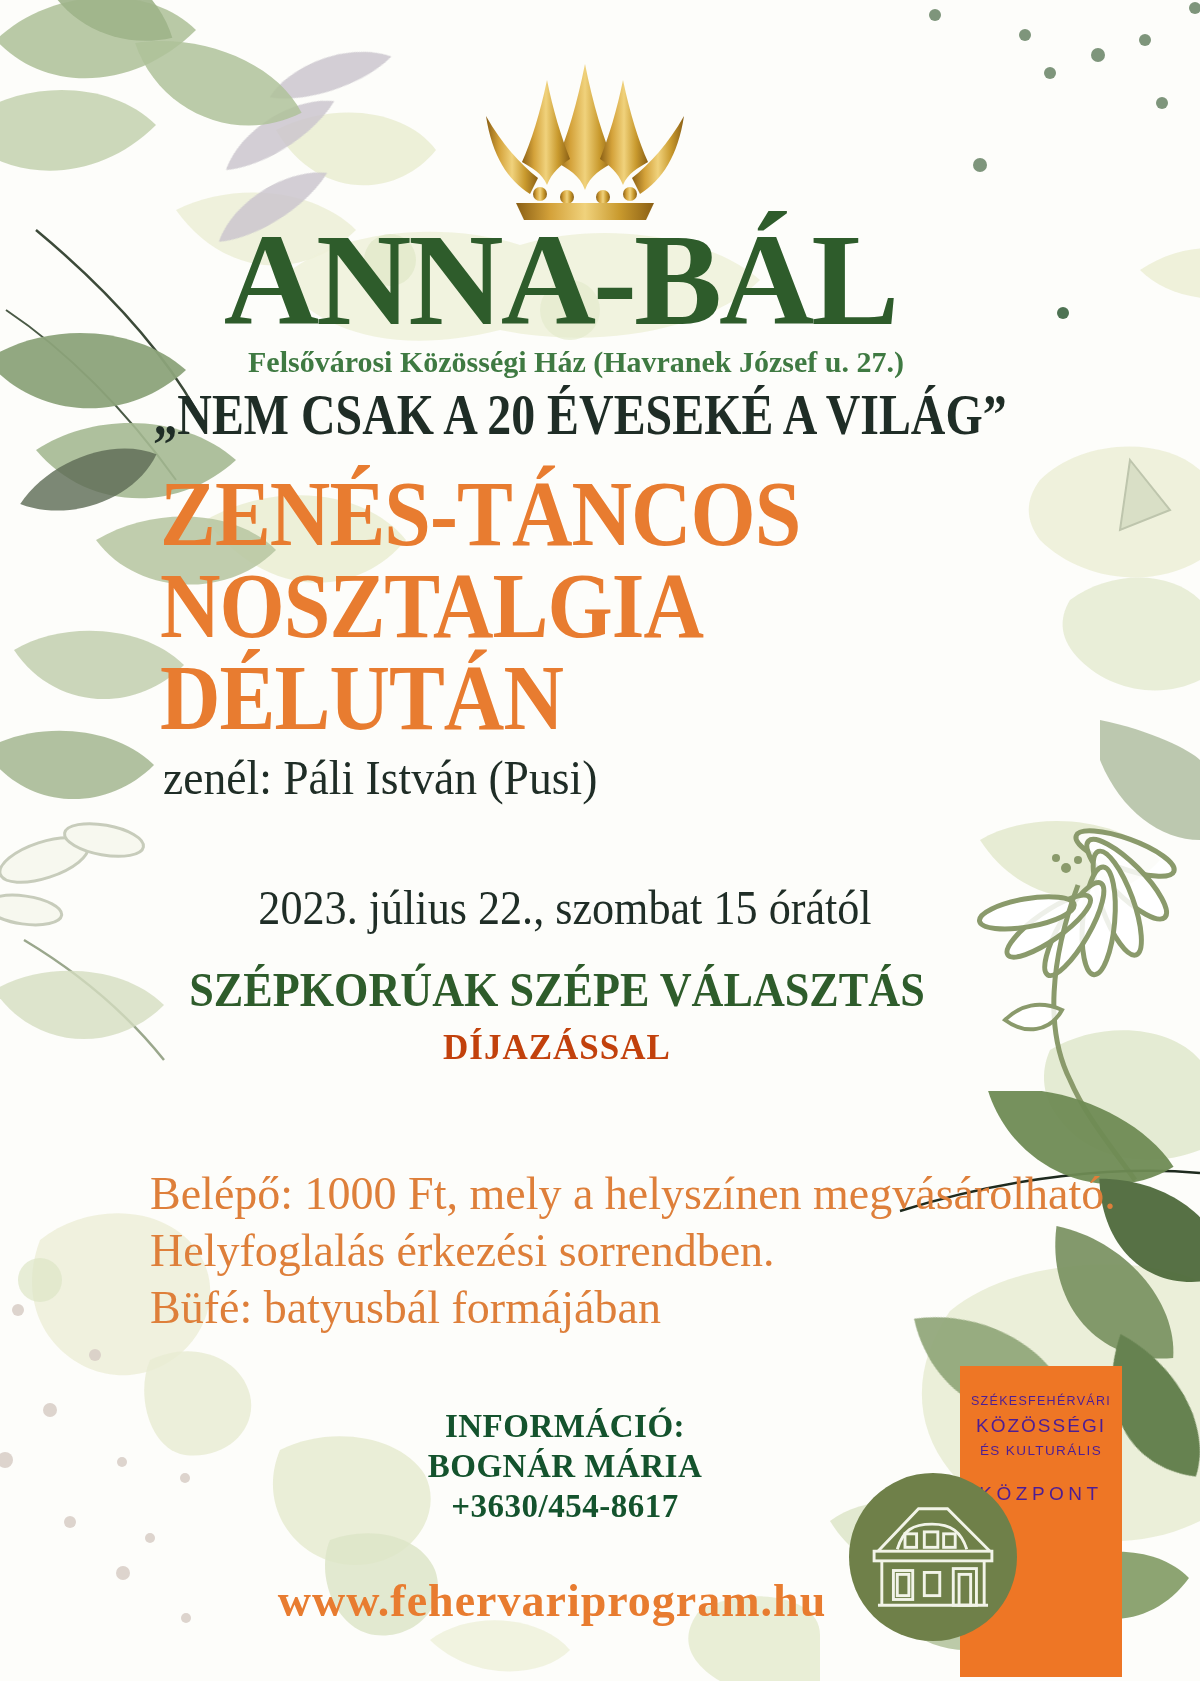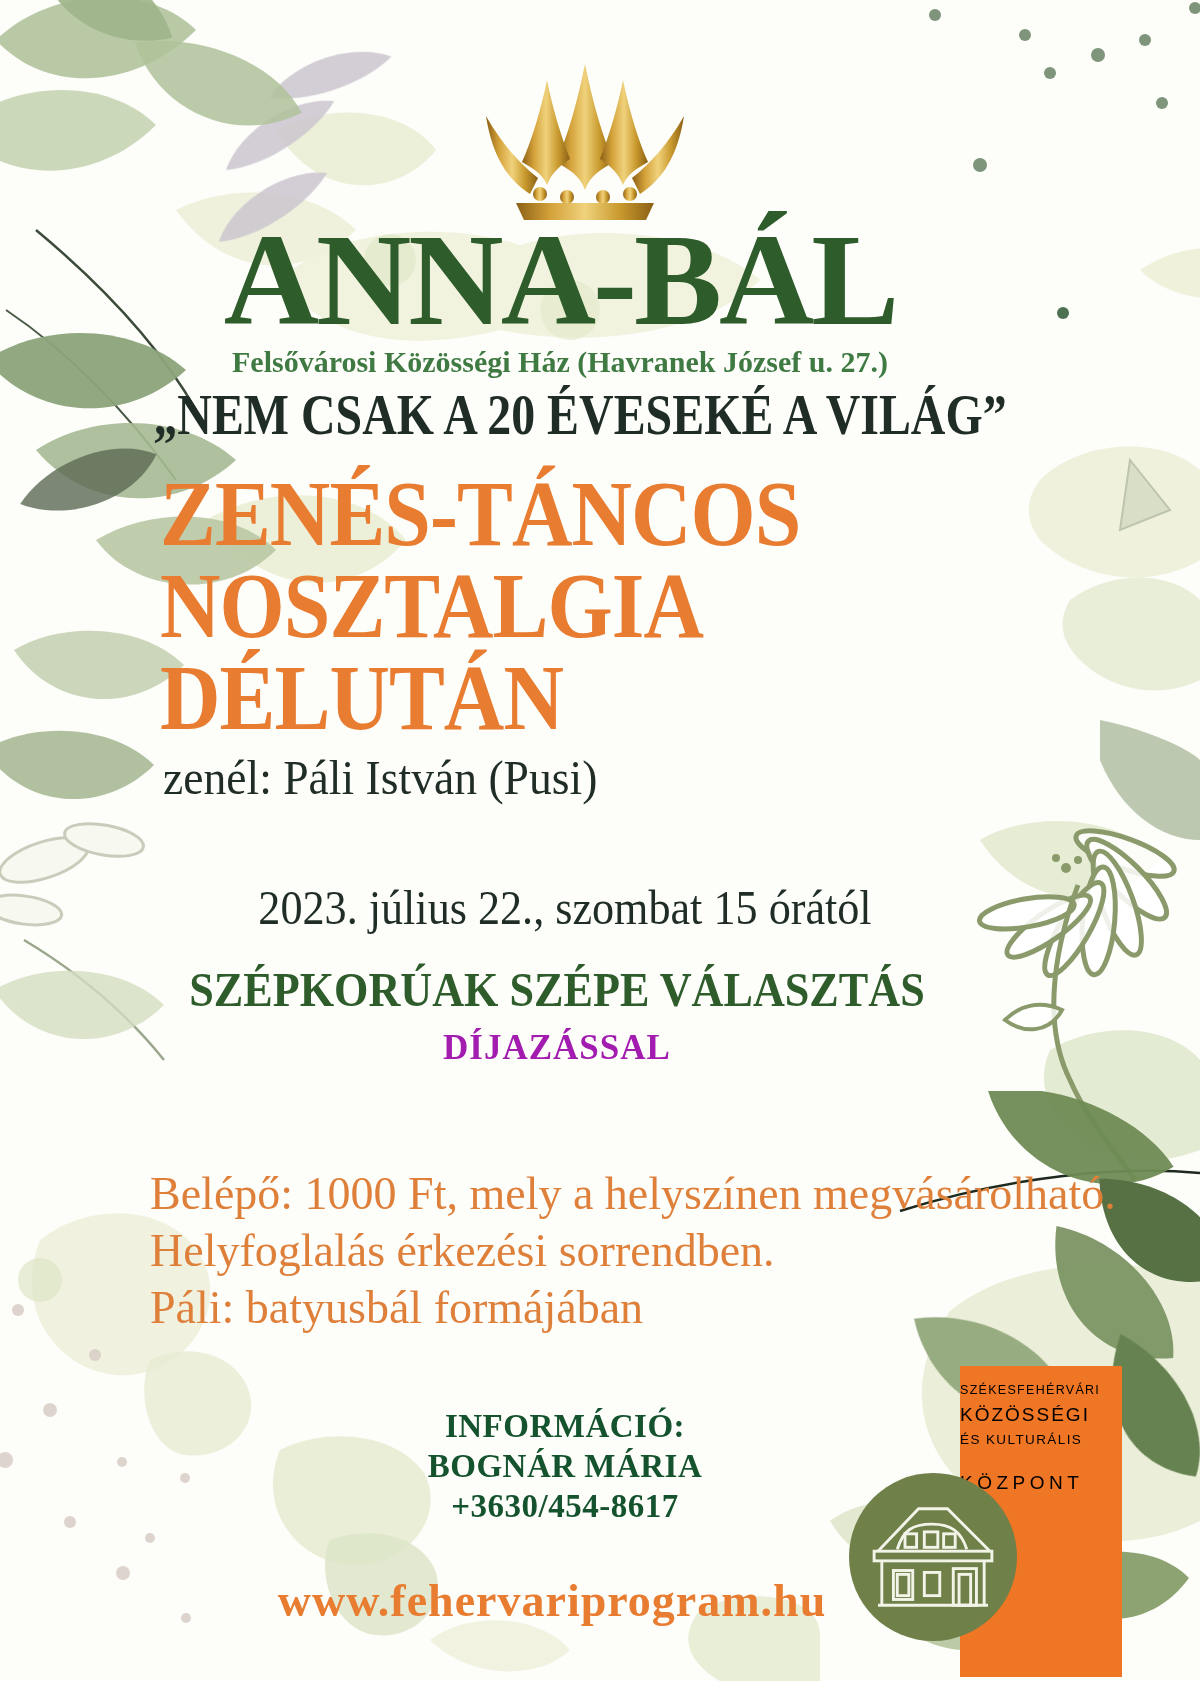--- a/index.html
+++ b/index.html
@@ -10,21 +10,21 @@
   }
   .abs{position:absolute;}
   
   .title{
     left:0;top:206px;width:1104px;text-align:center;
     font-size:132px;font-weight:700;letter-spacing:-3px;line-height:1;
     color:#2e5c2b;z-index:4;
   }
   .venue{
     left:0;top:345px;width:1120px;text-align:center;
-    font-size:30px;font-weight:700;color:#3f7a42;z-index:4;
+    font-size:30px;font-weight:700;color:#3f7a42;z-index:4;padding-left:16px;
   }
   .quote{
     left:0;top:382px;width:1160px;text-align:center;
     font-size:57px;font-weight:700;color:#1f2d26;
     transform:scaleX(0.84);transform-origin:50% 50%;
     white-space:nowrap;z-index:4;
   }
   .headline{
     left:160px;top:468px;z-index:4;
     font-size:93px;font-weight:700;line-height:92px;letter-spacing:-1px;
@@ -39,39 +39,39 @@
     font-size:48px;color:#1f2d26;z-index:4;
     transform:scaleX(0.92);transform-origin:50% 50%;white-space:nowrap;
   }
   .contest-title{
     left:0;top:962px;width:1114px;text-align:center;
     font-size:48px;font-weight:700;color:#2e5c2b;z-index:4;
     transform:scaleX(0.92);transform-origin:50% 50%;white-space:nowrap;
   }
   .contest-sub{
     left:0;top:1028px;width:1114px;text-align:center;
-    font-size:35px;font-weight:700;letter-spacing:1px;color:#a21caf;z-index:4;
+    font-size:35px;font-weight:700;letter-spacing:1px;color:#c2410c;z-index:4;
   }
   .details{
     left:150px;top:1165px;z-index:4;
     font-size:46px;line-height:57px;color:#de7f3a;font-family:Liberation Serif, serif;
   }
   .contact{
     left:0;top:1406px;width:1130px;text-align:center;z-index:4;
     font-size:33px;line-height:40px;font-weight:700;letter-spacing:0.5px;color:#14532d;
   }
   .website{
     left:0;top:1574px;width:1104px;text-align:center;z-index:4;
     font-size:46px;font-weight:700;letter-spacing:1px;color:#e87c30;
   }
   
   .logo-rect{
     left:960px;top:1366px;width:162px;height:311px;background:#ee7625;z-index:5;
-    box-sizing:border-box;padding-top:17px;text-align:left;
-    font-family:"Liberation Sans","DejaVu Sans",sans-serif;color:#000000;
+    box-sizing:border-box;padding-top:28px;text-align:center;
+    font-family:"Liberation Sans","DejaVu Sans",sans-serif;color:#4c1d95;
   }
   .logo-l1{font-size:12.5px;letter-spacing:1.3px;margin-bottom:7px;}
   .logo-l2{font-size:19px;letter-spacing:2px;margin-bottom:6px;}
   .logo-l3{font-size:13.5px;letter-spacing:1.4px;margin-bottom:25px;}
   .logo-l4{font-size:19px;letter-spacing:4.5px;}
   .logo-circle{
     left:849px;top:1473px;width:168px;height:168px;border-radius:50%;
     background:#6f8049;z-index:6;display:flex;align-items:center;justify-content:center;
   }
   
@@ -269,21 +269,21 @@
   <div class="abs music">zenél: Páli István (Pusi)</div>
 
   <div class="abs datetime">2023. július 22., szombat 15 órától</div>
 
   <div class="abs contest-title">SZÉPKORÚAK SZÉPE VÁLASZTÁS</div>
   <div class="abs contest-sub">DÍJAZÁSSAL</div>
 
   <div class="abs details">
     <div>Belépő: 1000 Ft, mely a helyszínen megvásárolható.</div>
     <div>Helyfoglalás érkezési sorrendben.</div>
-    <div>Páli: batyusbál formájában</div>
+    <div>Büfé: batyusbál formájában</div>
   </div>
 
   <div class="abs contact">
     <div>INFORMÁCIÓ:</div>
     <div>BOGNÁR MÁRIA</div>
     <div>+3630/454-8617</div>
   </div>
 
   <div class="abs website">www.fehervariprogram.hu</div>
 

